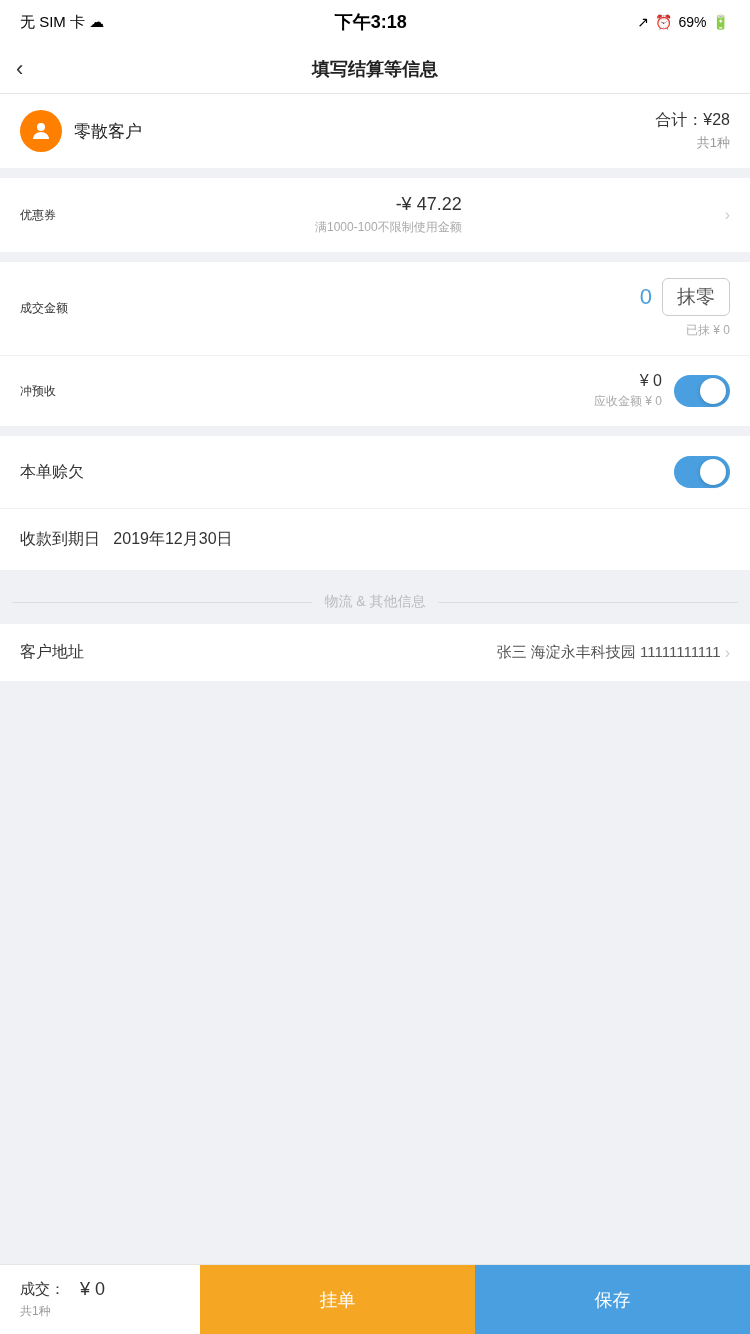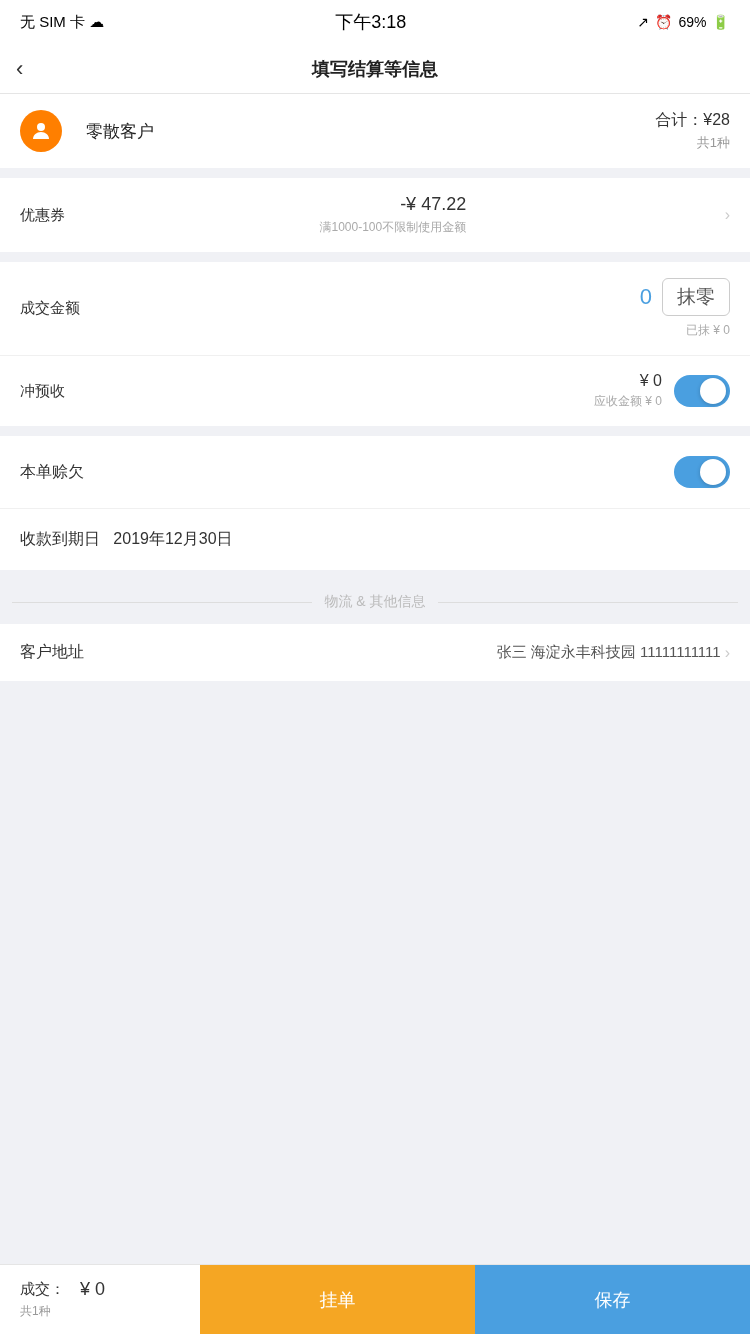--- a/index.html
+++ b/index.html
@@ -18,21 +18,21 @@
       background: #fff;
       height: 44px;
       display: flex;
       align-items: center;
       justify-content: space-between;
       padding: 0 20px;
       font-size: 15px;
       font-weight: 500;
     }
     .status-left { display: flex; align-items: center; gap: 8px; }
-    .status-center { font-size: 18px; font-weight: 400; }
+    .status-center { font-size: 18px; font-weight: 700; }
     .status-right { display: flex; align-items: center; gap: 6px; font-size: 14px; }
 
     
     .nav-bar {
       background: #fff;
       height: 50px;
       display: flex;
       align-items: center;
       justify-content: center;
       position: relative;
@@ -62,21 +62,21 @@
       background: #fff;
       padding: 16px 20px;
       display: flex;
       align-items: center;
       justify-content: space-between;
       margin-bottom: 0;
     }
     .customer-left {
       display: flex;
       align-items: center;
-      gap: 24px;
+      gap: 12px;
     }
     .customer-avatar {
       width: 42px;
       height: 42px;
       border-radius: 50%;
       background: #ff7f00;
       display: flex;
       align-items: center;
       justify-content: center;
       font-size: 20px;
@@ -111,21 +111,21 @@
     }
     .row {
       display: flex;
       align-items: center;
       justify-content: space-between;
       padding: 16px 20px;
       border-bottom: 1px solid #f0f0f0;
     }
     .row:last-child { border-bottom: none; }
     .row-label {
-      font-size: 15px;
+      font-size: 12px;
       color: #333;
       flex-shrink: 0;
     }
     .coupon-right {
       text-align: right;
     }
     .coupon-amount {
       font-size: 18px;
       color: #333;
       font-weight: 500;

